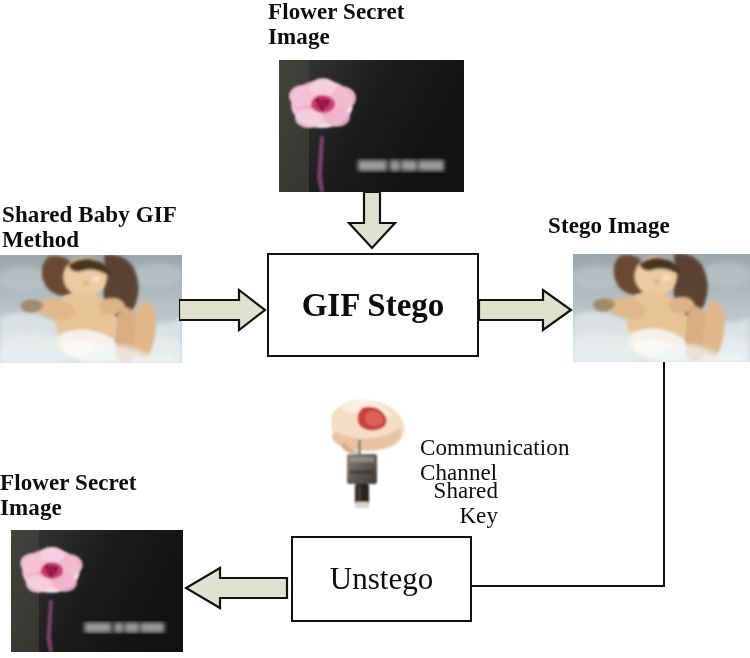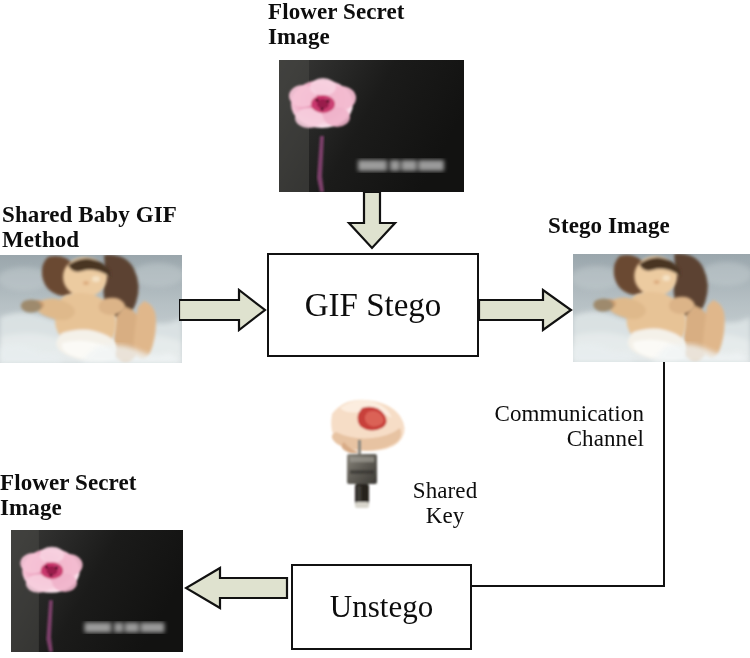--- a/index.html
+++ b/index.html
@@ -136,21 +136,21 @@
     </g>
   </svg>
 </div>
 
 <div class="arrow" style="left:179px;top:288px;width:88px;height:44px;">
   <svg viewBox="0 0 88 44" preserveAspectRatio="none">
     <polygon points="0,12 60,12 60,2 86,22 60,42 60,32 0,32" fill="#dfe2cf" stroke="#111" stroke-width="2.2" stroke-linejoin="miter"></polygon>
   </svg>
 </div>
 
-<div class="box" style="left:267px;top:253px;width:212px;height:104px;font-size:33px;font-weight:400;">
+<div class="box" style="left:267px;top:253px;width:212px;height:104px;font-size:33px;font-weight:700;">
   <span>GIF Stego</span>
 </div>
 
 <div class="arrow" style="left:479px;top:288px;width:94px;height:44px;">
   <svg viewBox="0 0 94 44" preserveAspectRatio="none">
     <polygon points="0,12 64,12 64,2 92,22 64,42 64,32 0,32" fill="#dfe2cf" stroke="#111" stroke-width="2.2" stroke-linejoin="miter"></polygon>
   </svg>
 </div>
 
 <div class="lbl" style="left:548px;top:214px;width:178px;">
@@ -234,31 +234,31 @@
       <rect x="29" y="64" width="30" height="30" rx="2" fill="url(#kmet)"></rect>
       <rect x="32" y="67" width="24" height="5" fill="#9d9a91" opacity="0.7"></rect>
       <rect x="32" y="80" width="24" height="4" fill="#2f2d29" opacity="0.6"></rect>
       <rect x="37" y="94" width="14" height="22" rx="2" fill="#26241f"></rect>
       <rect x="39" y="96" width="4" height="18" fill="#46443d" opacity="0.8"></rect>
       <rect x="37" y="112" width="14" height="6" rx="2" fill="#d8d5cc"></rect>
     </g>
   </svg>
 </div>
 
-<div class="lbl plain" style="left:420px;top:402px;width:224px;text-align:right;">
+<div class="lbl plain" style="left:420px;top:436px;width:224px;text-align:left;">
   <span>Communication</span>
   <span>Channel</span>
 </div>
 
-<div class="lbl plain" style="left:392px;top:479px;width:106px;text-align:center;">
+<div class="lbl plain" style="left:392px;top:479px;width:106px;text-align:right;">
   <span>Shared</span>
   <span>Key</span>
 </div>
 
-<div class="box" style="left:291px;top:536px;width:181px;height:86px;font-size:31px;font-weight:400;margin-top:28px;">
+<div class="box" style="left:291px;top:536px;width:181px;height:86px;font-size:31px;font-weight:400;">
   <span>Unstego</span>
 </div>
 
 <div class="arrow" style="left:184px;top:566px;width:105px;height:44px;">
   <svg viewBox="0 0 105 44" preserveAspectRatio="none">
     <polygon points="103,12 36,12 36,2 2,22 36,42 36,32 103,32" fill="#dfe2cf" stroke="#111" stroke-width="2.2" stroke-linejoin="miter"></polygon>
   </svg>
 </div>
 
 <div class="lbl" style="left:0px;top:471px;width:188px;">

